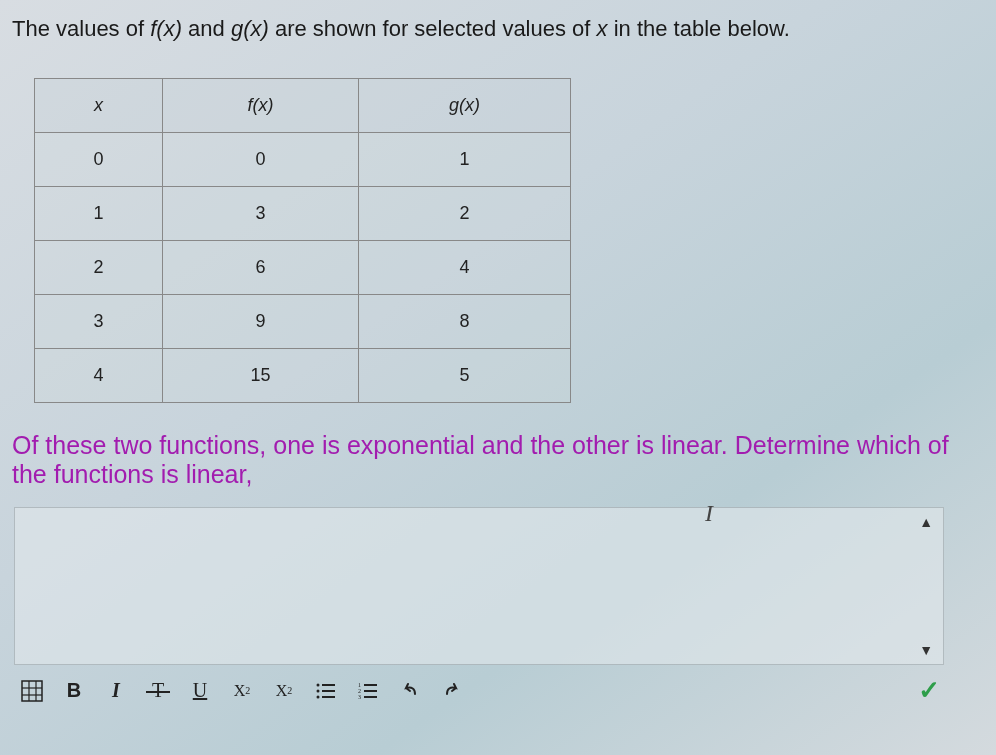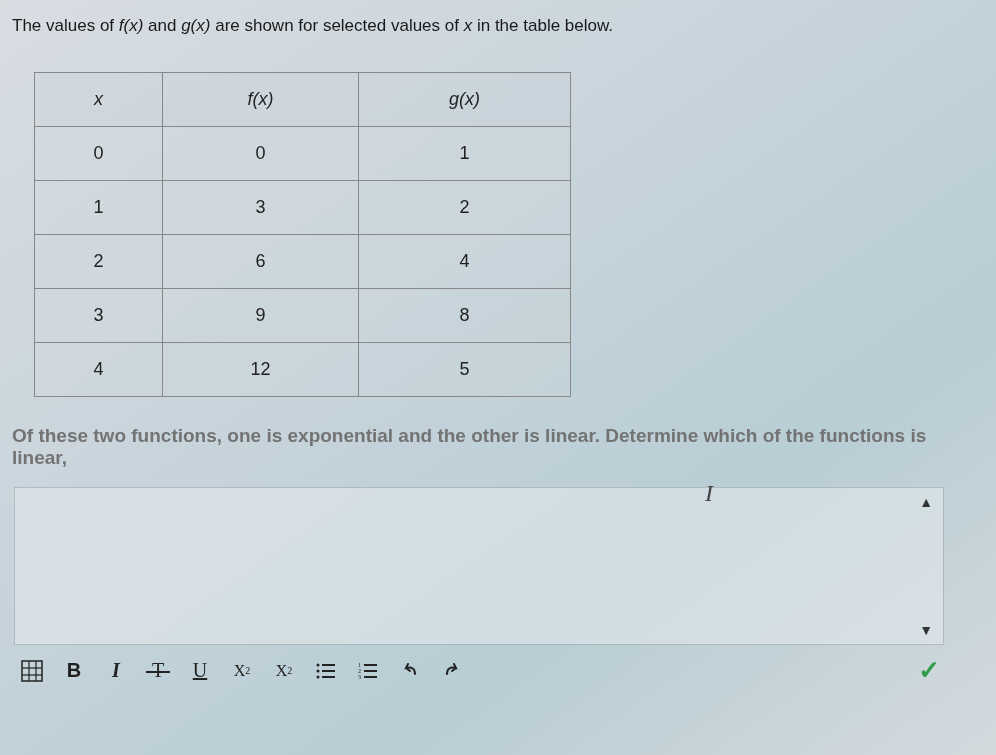--- a/index.html
+++ b/index.html
@@ -6,21 +6,21 @@
     body {
       font-family: Arial, sans-serif;
       background: linear-gradient(145deg, #d8dde2 0%, #c8d4dc 40%, #b8cdd4 70%, #d4dade 100%);
       padding: 16px 12px;
       width: 996px;
       height: 755px;
       overflow: hidden;
       color: #2a2a2a;
     }
     .question-text {
-      font-size: 17px;
+      font-size: 22px;
       color: #1a1a1a;
       margin-bottom: 36px;
       font-weight: 400;
     }
     .question-text .math { font-style: italic; }
     .data-table {
       border-collapse: collapse;
       margin-bottom: 28px;
       margin-left: 22px;
     }
@@ -37,24 +37,23 @@
       background: rgba(200,210,215,0.3);
     }
     .data-table td {
       height: 54px;
       background: rgba(210,218,222,0.2);
     }
     .col-x { width: 128px; }
     .col-fx { width: 196px; }
     .col-gx { width: 212px; }
     .sub-question {
-      font-size: 19px;
-      color: #737373;
+      font-size: 25px;
+      color: #a21caf;
       margin-bottom: 18px;
-      font-weight: bold;
     }
     .answer-area {
       position: relative;
       width: 930px;
       height: 158px;
       background: rgba(225,232,235,0.6);
       border: 1px solid rgba(120,130,135,0.4);
       margin-bottom: 0;
       margin-left: 2px;
     }
@@ -148,21 +147,21 @@
       <td>6</td>
       <td>4</td>
     </tr>
     <tr>
       <td>3</td>
       <td>9</td>
       <td>8</td>
     </tr>
     <tr>
       <td>4</td>
-      <td>12</td>
+      <td>15</td>
       <td>5</td>
     </tr>
   </tbody>
 </table>
 
 <div class="sub-question">Of these two functions, one is exponential and the other is linear. Determine which of the functions is linear,</div>
 
 <div class="answer-area">
   <span class="cursor-mark">I</span>
   <span class="scroll-arrow scroll-up">▲</span>

